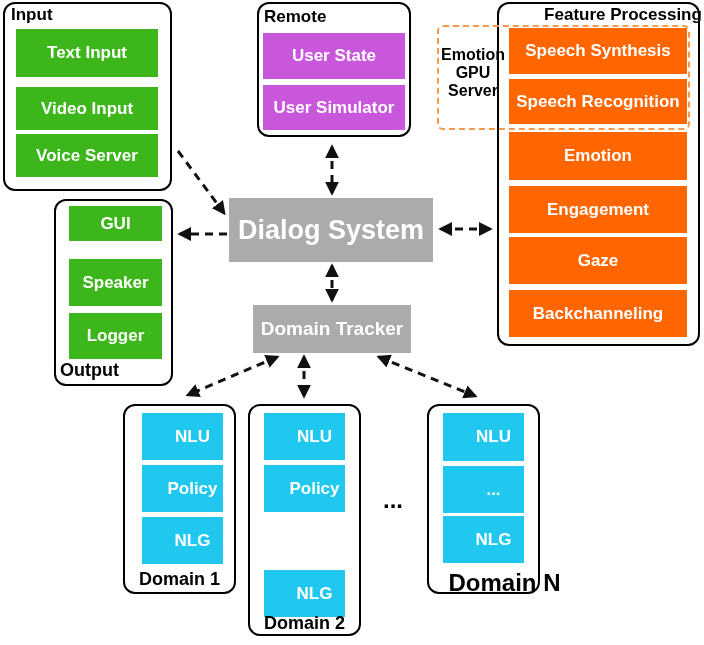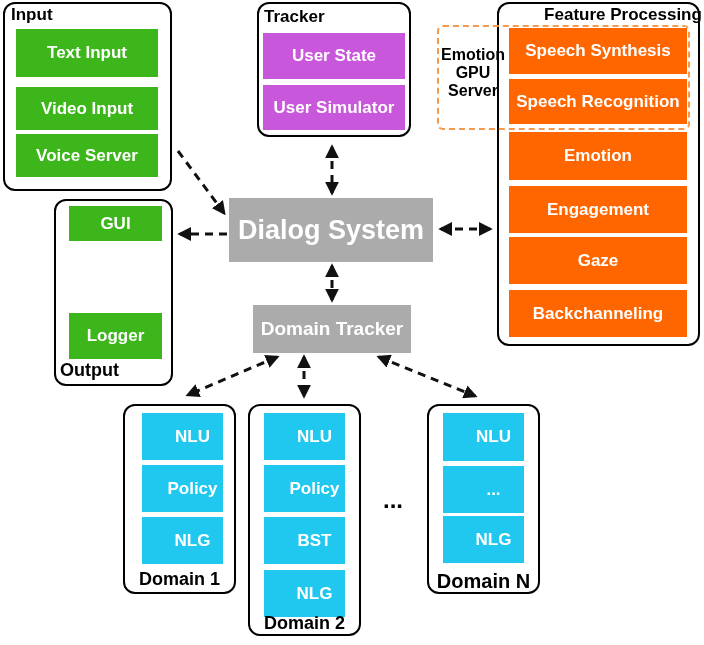--- a/index.html
+++ b/index.html
@@ -30,66 +30,66 @@
 
 <div id="canvas">
 
   <div class="panel" style="left:3px;top:2px;width:169px;height:189px;"></div>
   <div class="plabel" style="left:11px;top:6px;">Input</div>
   <div class="blk green" style="left:16px;top:29px;width:142px;height:48px;">Text Input</div>
   <div class="blk green" style="left:16px;top:87px;width:142px;height:43px;">Video Input</div>
   <div class="blk green" style="left:16px;top:134px;width:142px;height:43px;">Voice Server</div>
 
   <div class="panel" style="left:257px;top:2px;width:154px;height:135px;"></div>
-  <div class="plabel" style="left:264px;top:8px;">Tracker</div>
+  <div class="plabel" style="left:264px;top:8px;">Remote</div>
   <div class="blk purple" style="left:263px;top:33px;width:142px;height:46px;">User State</div>
   <div class="blk purple" style="left:263px;top:85px;width:142px;height:45px;">User Simulator</div>
 
   <div class="panel" style="left:497px;top:2px;width:203px;height:344px;"></div>
   <div class="plabel center" style="left:486px;top:6px;width:220px;padding-left:27px;">Feature Processing</div>
   <div class="blk orange" style="left:509px;top:28px;width:178px;height:46px;">Speech Synthesis</div>
   <div class="blk orange" style="left:509px;top:132px;width:178px;height:48px;">Emotion</div>
   <div class="blk orange" style="left:509px;top:79px;width:178px;height:45px;">Speech Recognition</div>
   <div class="blk orange" style="left:509px;top:186px;width:178px;height:47px;">Engagement</div>
   <div class="blk orange" style="left:509px;top:237px;width:178px;height:47px;">Gaze</div>
   <div class="blk orange" style="left:509px;top:290px;width:178px;height:47px;">Backchanneling</div>
 
   <div class="dashed-zone" style="left:437px;top:25px;width:253px;height:105px;"></div>
   <div class="rgs-label" style="left:436px;top:46px;width:74px;">Emotion
 GPU
 Server</div>
 
   <div class="panel" style="left:54px;top:199px;width:119px;height:187px;"></div>
   <div class="blk green" style="left:69px;top:206px;width:93px;height:35px;">GUI</div>
+  <div class="blk green" style="left:69px;top:259px;width:93px;height:47px;">Speaker</div>
   <div class="blk green" style="left:69px;top:313px;width:93px;height:46px;">Logger</div>
   <div class="plabel" style="left:60px;top:361px;font-size:18px;">Output</div>
 
   <div class="graybox" id="dialog-system" style="left:229px;top:198px;width:204px;height:64px;">Dialog System</div>
   <div class="graybox" id="domain-tracker" style="left:253px;top:305px;width:158px;height:48px;">Domain Tracker</div>
 
   <div class="panel" style="left:123px;top:404px;width:113px;height:190px;"></div>
   <div class="blk cyan" style="left:142px;top:413px;width:81px;height:47px;">NLU</div>
   <div class="blk cyan" style="left:142px;top:465px;width:81px;height:47px;">Policy</div>
   <div class="blk cyan" style="left:142px;top:517px;width:81px;height:47px;">NLG</div>
   <div class="plabel center" style="left:123px;top:570px;width:113px;font-size:18px;">Domain 1</div>
 
   <div class="panel" style="left:248px;top:404px;width:113px;height:232px;"></div>
   <div class="blk cyan" style="left:264px;top:413px;width:81px;height:47px;">NLU</div>
   <div class="blk cyan" style="left:264px;top:465px;width:81px;height:47px;">Policy</div>
-  <div class="blk cyan" style="left:264px;top:517px;width:81px;height:47px;">BST</div>
   <div class="blk cyan" style="left:264px;top:570px;width:81px;height:47px;">NLG</div>
   <div class="plabel center" style="left:248px;top:614px;width:113px;font-size:18px;">Domain 2</div>
 
   <div class="ellipsis" style="left:377px;top:486px;width:32px;text-align:center;">...</div>
 
   <div class="panel" style="left:427px;top:404px;width:113px;height:190px;"></div>
   <div class="blk cyan" style="left:443px;top:413px;width:81px;height:48px;">NLU</div>
   <div class="blk cyan" style="left:443px;top:466px;width:81px;height:47px;">...</div>
   <div class="blk cyan" style="left:443px;top:516px;width:81px;height:47px;">NLG</div>
-  <div class="plabel center" style="left:427px;top:570px;width:113px;font-size:20px;">Domain N</div>
+  <div class="plabel center" style="left:448px;top:570px;width:113px;font-size:24px;">Domain N</div>
 
   <svg class="overlay" width="704" height="645" viewBox="0 0 704 645">
     <defs>
       <marker id="arr" viewBox="0 0 10 10" refX="8" refY="5" markerWidth="4.6" markerHeight="4.6" orient="auto-start-reverse">
         <path d="M0,0 L10,5 L0,10 z" fill="#111"></path>
       </marker>
     </defs>
     <line x1="178" y1="151" x2="224" y2="213" marker-end="url(#arr)"></line>
     <line x1="332" y1="147" x2="332" y2="193" marker-start="url(#arr)" marker-end="url(#arr)"></line>
     <line x1="227" y1="234" x2="180" y2="234" marker-end="url(#arr)"></line>

